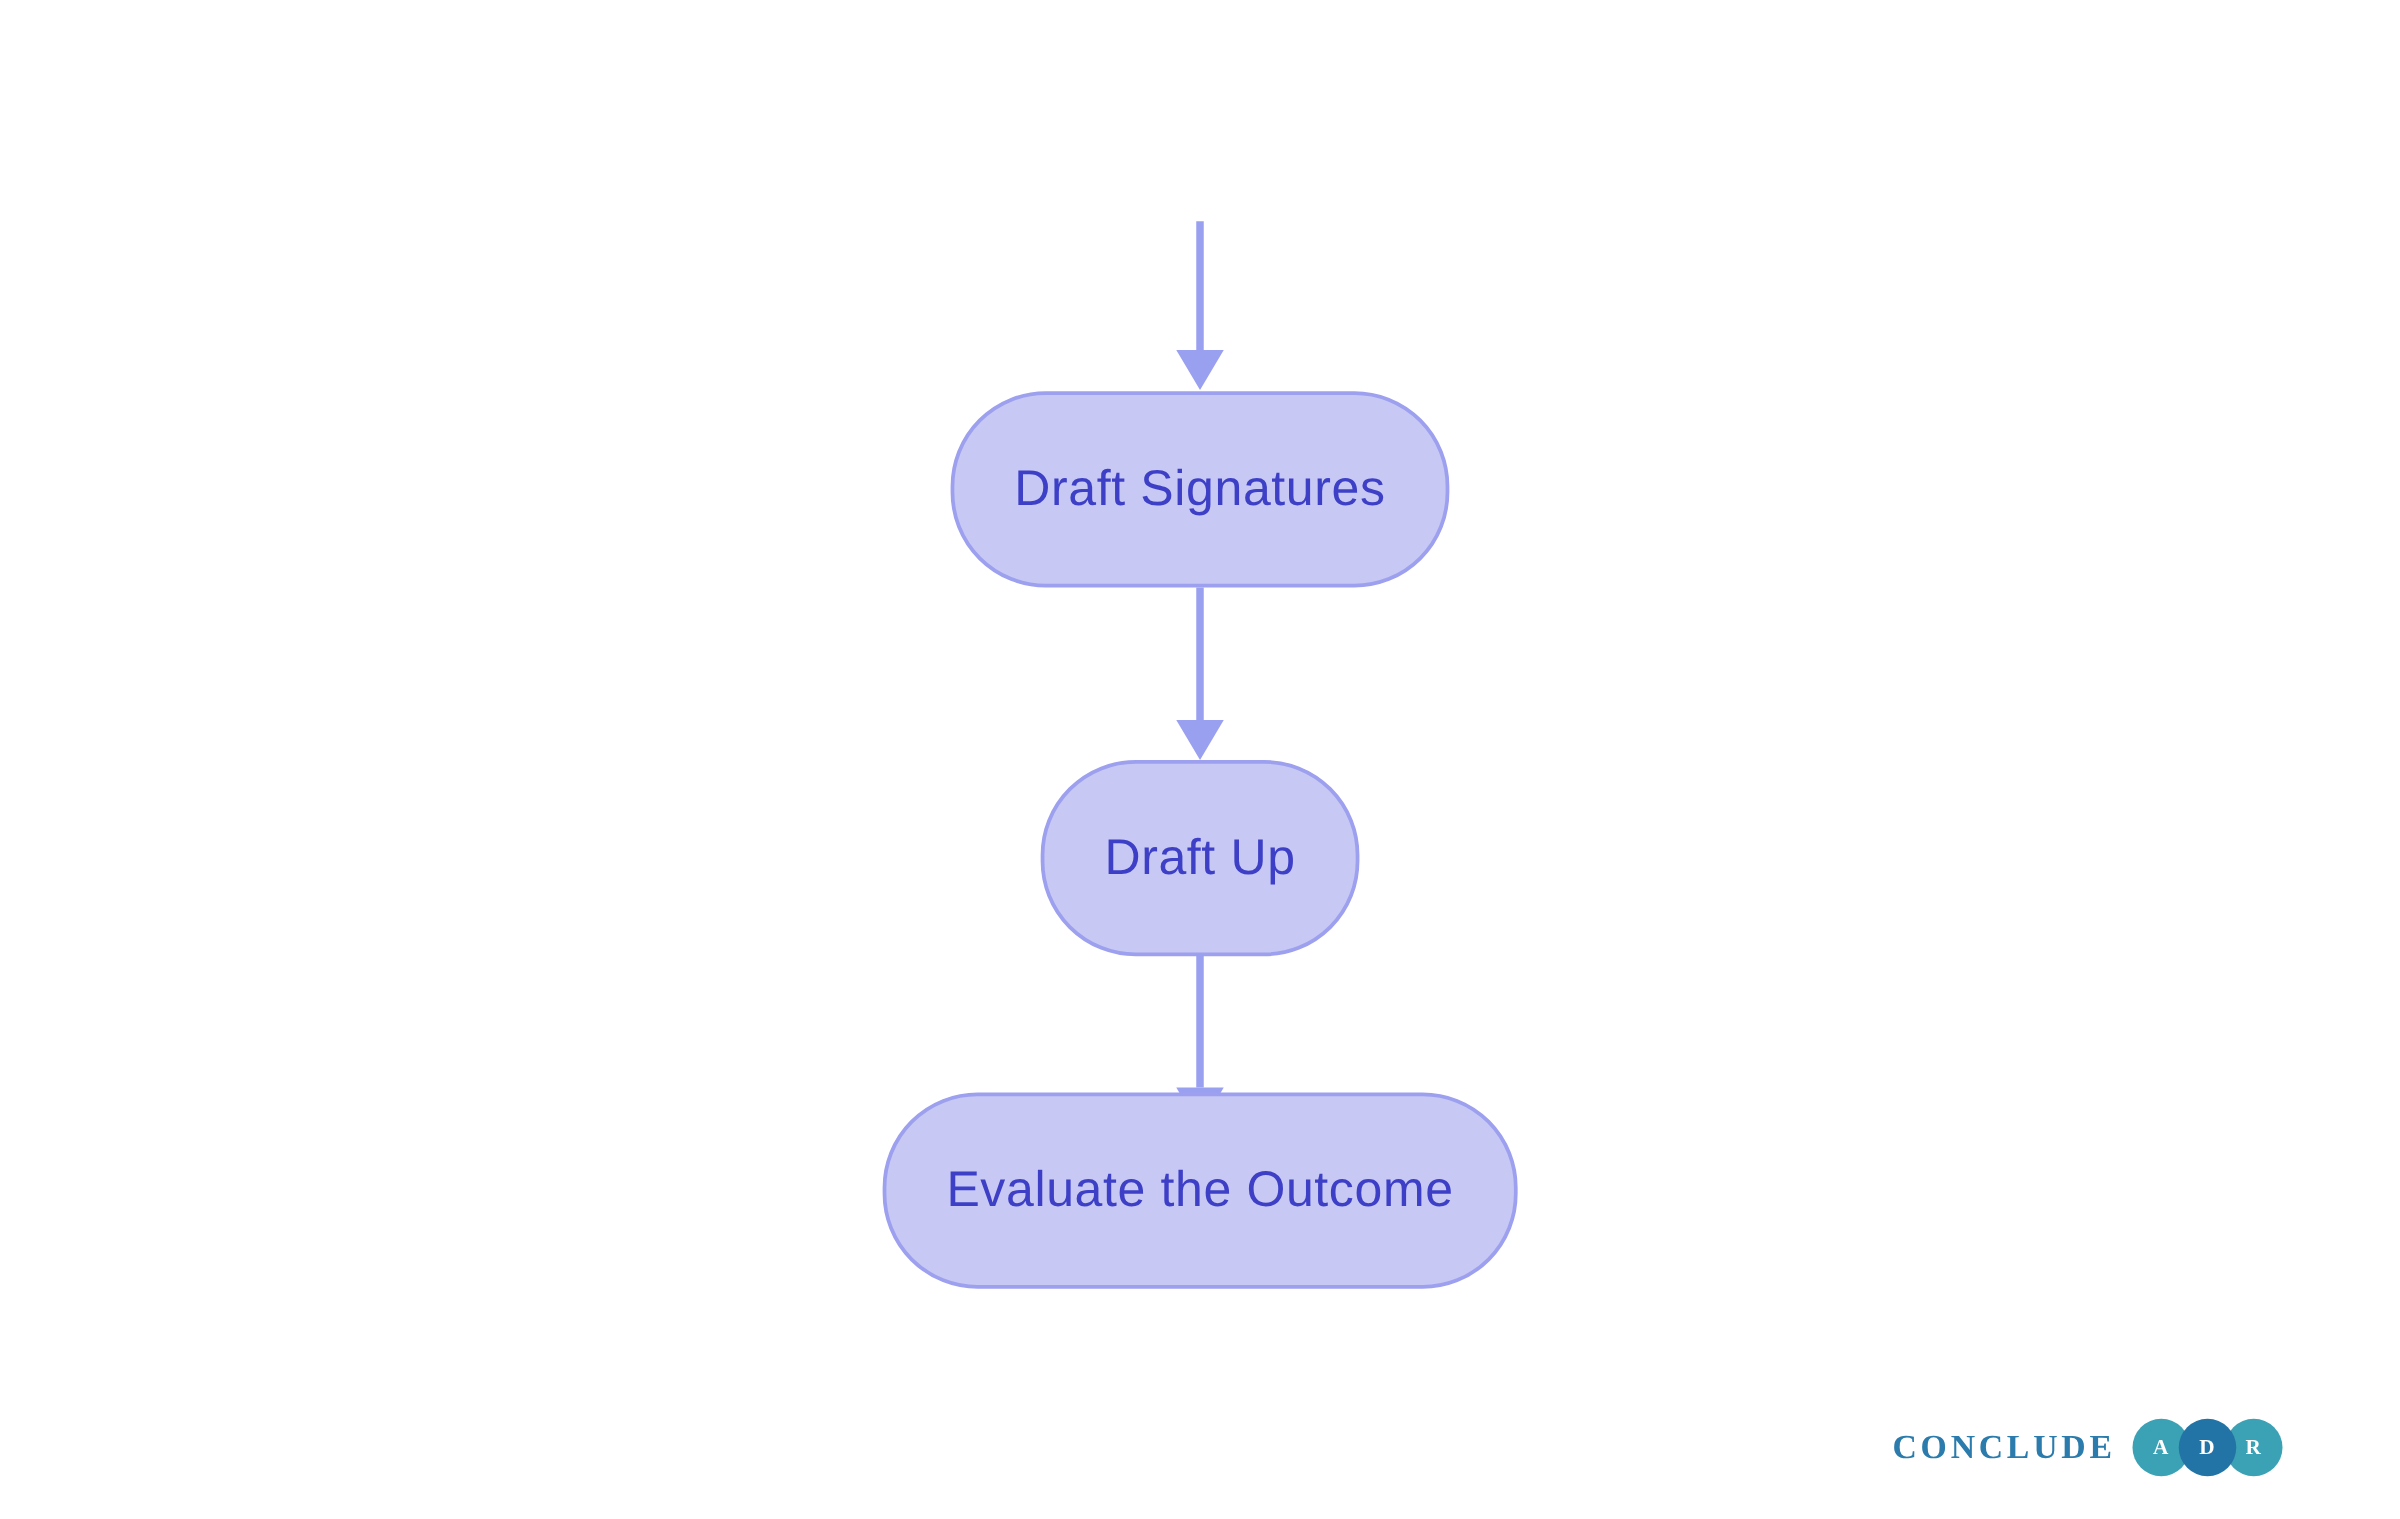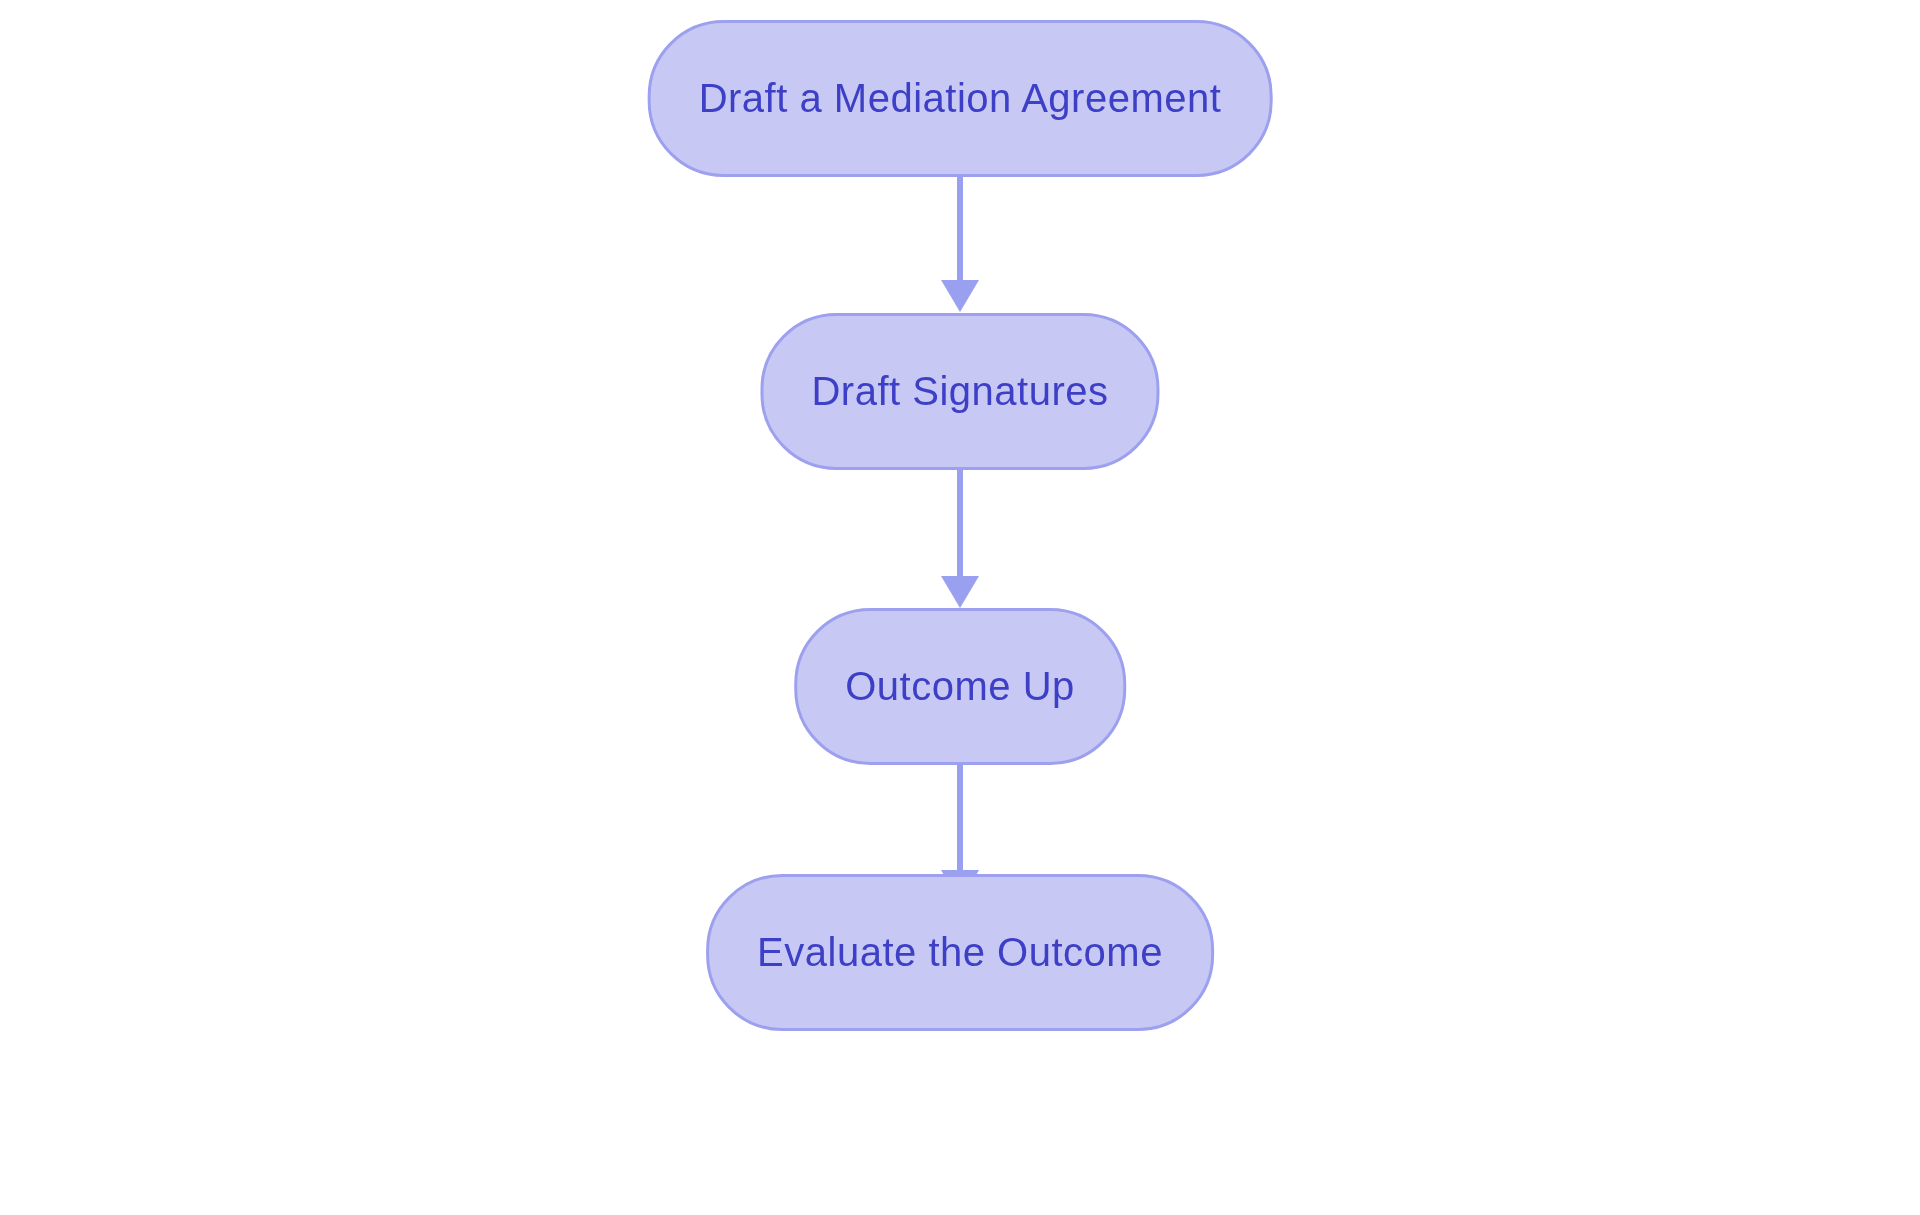--- a/index.html
+++ b/index.html
@@ -104,45 +104,50 @@
     position: relative;
     z-index: 2;
   }
   .badge-r { background: var(--badge-teal, #3ba1b5); }
 </style>
 </head>
 <body>
 
 <div class="canvas">
 
-  <div class="node node-1">
-    <span>Draft a Mediation Agreement</span>
-  </div>
 
   <div class="arrow arrow-1">
     <div class="stem"></div>
     <div class="head"></div>
   </div>
 
   <div class="node node-2">
     <span>Draft Signatures</span>
   </div>
 
   <div class="arrow arrow-2">
     <div class="stem"></div>
     <div class="head"></div>
   </div>
 
   <div class="node node-3">
-    <span>Outcome Up</span>
+    <span>Draft Up</span>
   </div>
 
   <div class="arrow arrow-3">
     <div class="stem"></div>
     <div class="head"></div>
   </div>
 
   <div class="node node-4">
     <span>Evaluate the Outcome</span>
   </div>
 
+  <div class="logo">
+    <span class="wordmark">CONCLUDE</span>
+    <span class="badges">
+      <span class="badge badge-a">A</span>
+      <span class="badge badge-d">D</span>
+      <span class="badge badge-r">R</span>
+    </span>
+  </div>
 
 </div>
 
 </body></html>

